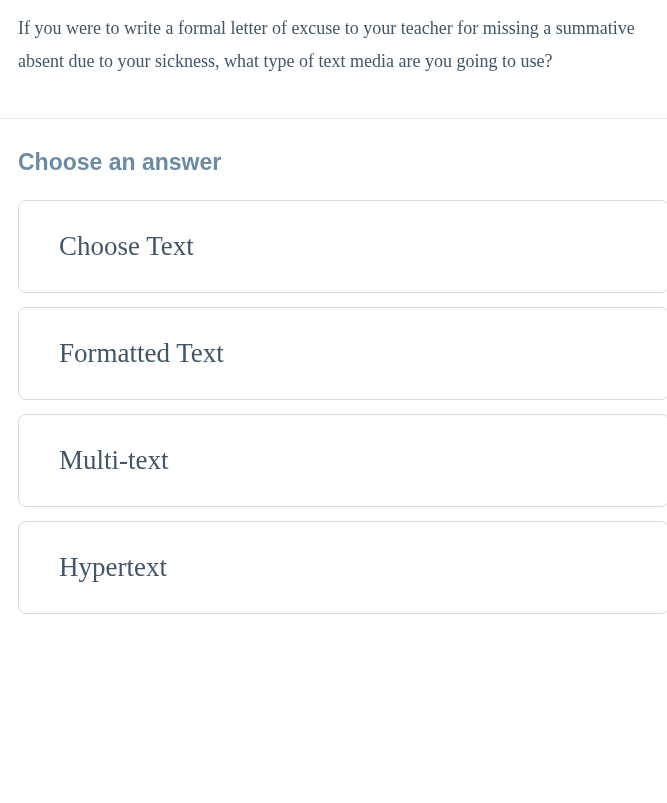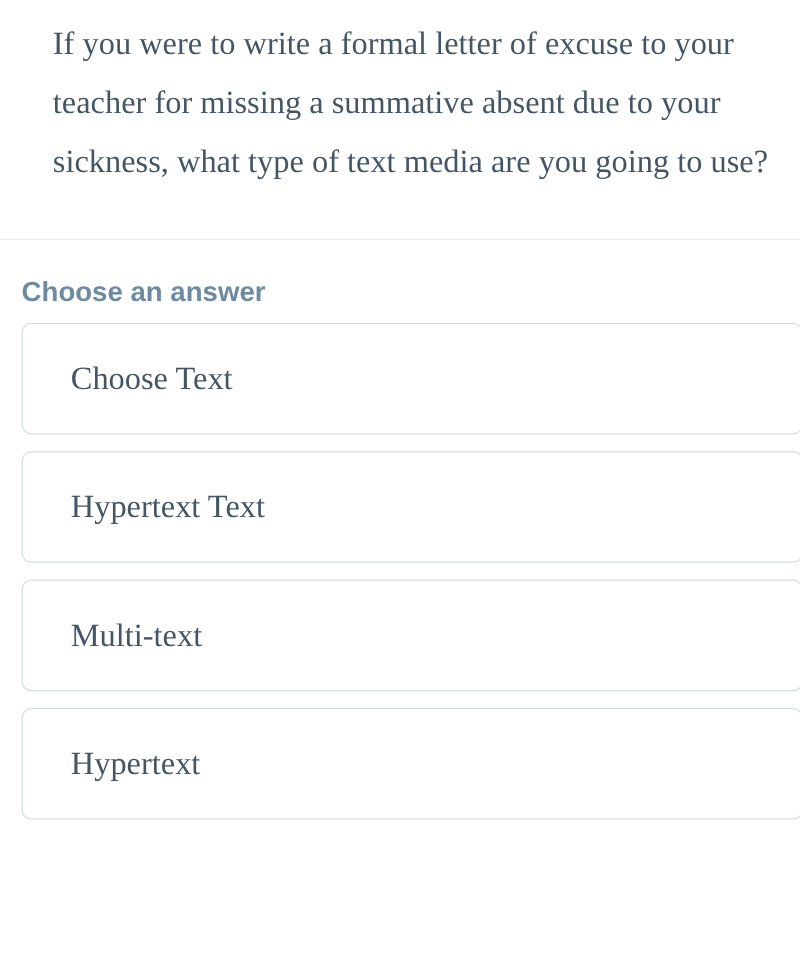--- a/index.html
+++ b/index.html
@@ -12,35 +12,34 @@
       background: #ffffff;
       width: 667px;
       height: 803px;
       overflow: hidden;
     }
     .question-section {
       padding: 12px 18px 40px 18px;
       border-bottom: 1px solid #e8ecef;
     }
     .question-text {
-      font-size: 27px;
+      font-size: 18px;
       line-height: 1.82;
       color: #435668;
       font-weight: 400;
-      margin-left: 26px;
     }
     .answer-section {
       padding: 30px 0 0 18px;
     }
     .instruction {
       font-family: -apple-system, BlinkMacSystemFont, 'Segoe UI', Arial, sans-serif;
       font-size: 23px;
       font-weight: 700;
       color: #6b8ba4;
-      margin-bottom: 12px;
+      margin-bottom: 24px;
     }
     .option {
       border: 1px solid #d5dce2;
       border-radius: 8px;
       padding: 30px 40px;
       margin-bottom: 14px;
       font-size: 27px;
       color: #435668;
       font-family: Georgia, 'Times New Roman', serif;
       cursor: pointer;
@@ -56,21 +55,21 @@
 </div>
 
 <div class="answer-section">
   <div class="instruction">Choose an answer</div>
 
   <div class="option">
     <span>Choose Text</span>
   </div>
 
   <div class="option">
-    <span>Hypertext Text</span>
+    <span>Formatted Text</span>
   </div>
 
   <div class="option">
     <span>Multi-text</span>
   </div>
 
   <div class="option">
     <span>Hypertext</span>
   </div>
 </div>

